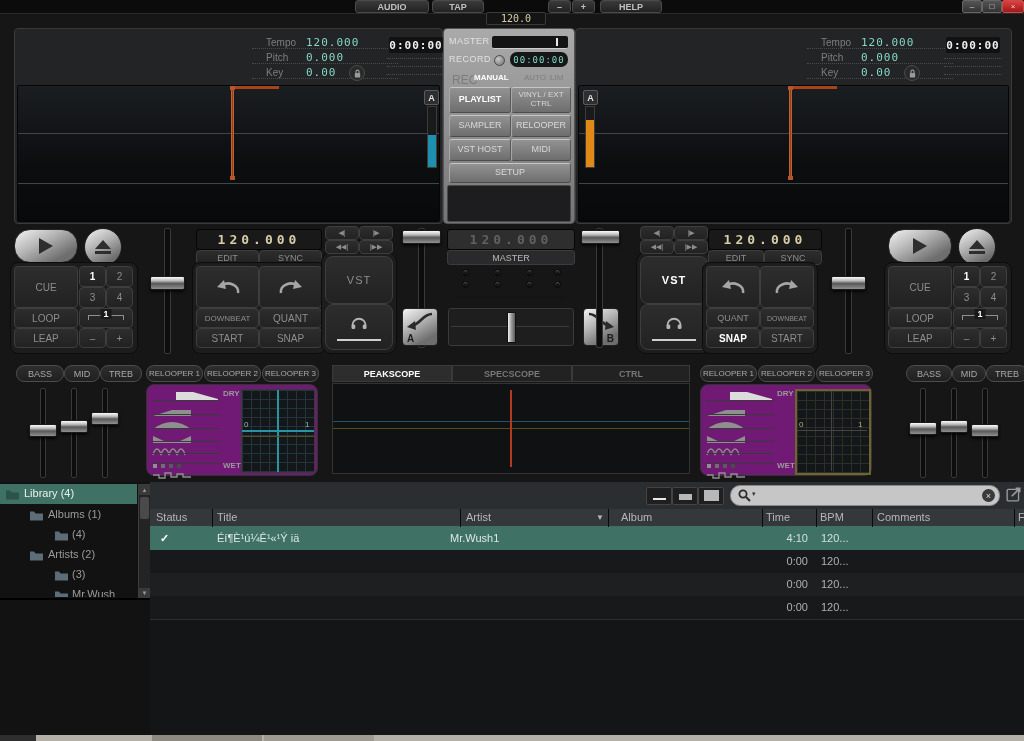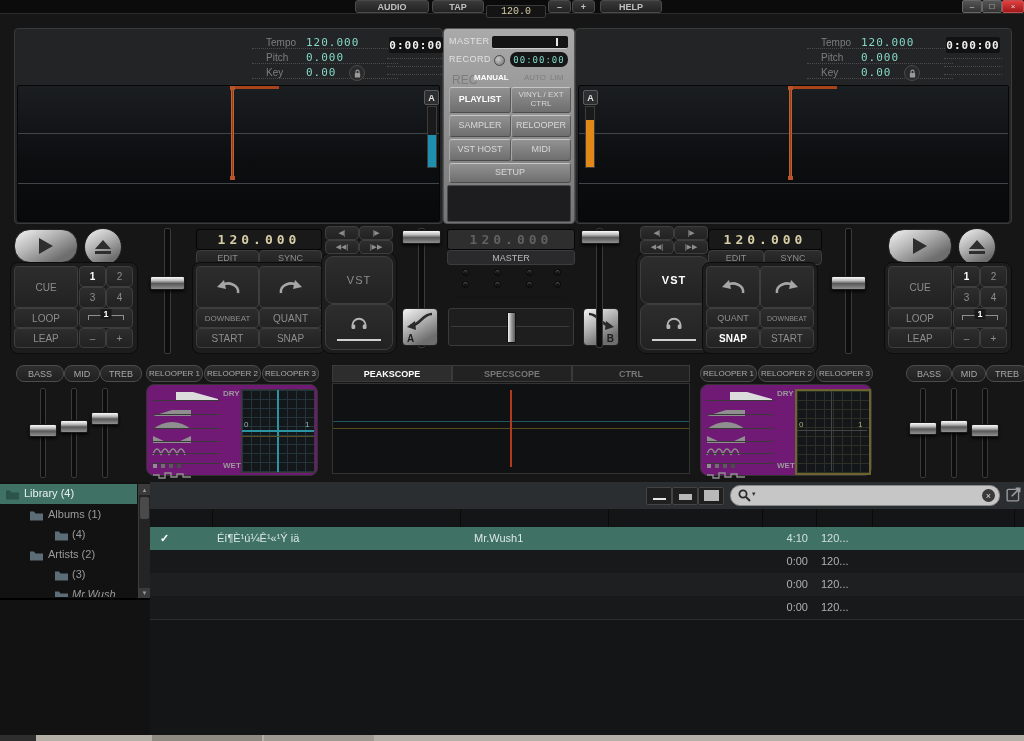--- a/index.html
+++ b/index.html
@@ -88,21 +88,21 @@
         padding:0 3px;color:#fff;font-size:9px;font-weight:bold;}
 </style>
 </head>
 <body>
 
 <div class="app">
 
   <div class="a titlebar">
     <div class="a tbtn flex" style="left:355px;top:0;width:72px;">AUDIO</div>
     <div class="a tbtn flex" style="left:432px;top:0;width:50px;">TAP</div>
-    <div class="a tlcd flex" style="left:486px;top:5px;width:58px;font-family:Liberation Mono, monospace;">120.0</div>
+    <div class="a tlcd flex" style="left:486px;top:12px;width:58px;">120.0</div>
     <div class="a tbtn flex" style="left:548px;top:0;width:21px;">–</div>
     <div class="a tbtn flex" style="left:572px;top:0;width:21px;">+</div>
     <div class="a tbtn flex" style="left:600px;top:0;width:60px;">HELP</div>
     <div class="a winbtn flex" style="left:962px;top:0;">–</div>
     <div class="a winbtn flex" style="left:982px;top:0;">□</div>
     <div class="a winbtn close flex" style="left:1002px;top:0;width:20px;">×</div>
   </div>
 
   <div class="a panel" style="left:14px;top:28px;width:427px;height:194px;">
     <div class="a decklabel" style="left:251px;top:8px;">Tempo</div>
@@ -511,21 +511,21 @@
       <div class="a" style="left:0;top:81px;width:137px;height:20px;">
         <svg class="a" style="left:55px;top:5px;" width="13" height="11" viewBox="0 0 13 11">
             <path d="M0 1.5 h4 l1.5 2 H13 v7 H0 z" fill="#5d6d78"></path>
           </svg>
         <span class="a treelabel" style="left:72px;top:3px;">(3)</span>
       </div>
       <div class="a" style="left:0;top:101px;width:137px;height:20px;">
         <svg class="a" style="left:55px;top:5px;" width="13" height="11" viewBox="0 0 13 11">
             <path d="M0 1.5 h4 l1.5 2 H13 v7 H0 z" fill="#5d6d78"></path>
           </svg>
-        <span class="a treelabel" style="left:72px;top:3px;font-style:italic;">Mr.Wush</span>
+        <span class="a treelabel" style="left:72px;top:3px;">Mr.Wush</span>
       </div>
     </div>
     <div class="a" style="left:138px;top:2px;width:11px;height:113px;background:#242424;border:1px solid #3c3c3c;">
       <div class="flex" style="width:100%;height:10px;background:#3a3a3a;font-size:6px;color:#999;">▲</div>
       <div class="a" style="left:1px;top:12px;width:9px;height:22px;background:#4a4a4a;border-radius:2px;"></div>
       <div class="a flex" style="left:0;bottom:0;width:100%;height:10px;background:#3a3a3a;font-size:6px;color:#999;">▼</div>
     </div>
     <div class="a" style="left:0;top:116px;width:150px;height:2px;background:#000;"></div>
   </div>
 
@@ -550,33 +550,44 @@
         <div class="a flex" style="left:251px;top:3px;width:13px;height:13px;border-radius:50%;background:#3a3a3a;color:#ddd;font-size:9px;">×</div>
       </div>
       <div class="a" style="left:856px;top:4px;">
         <svg width="16" height="16" viewBox="0 0 14 14">
             <rect x="1" y="3" width="10" height="10" rx="1" stroke="#9a9a9a" fill="none" stroke-width="1.2"></rect>
             <path d="M5 9 L12 2 M8.5 2 H12 V5.5" stroke="#9a9a9a" fill="none" stroke-width="1.4"></path>
           </svg>
       </div>
     </div>
 
+    <div class="a tx" style="left:0;top:27px;width:874px;height:17px;background:#34383b;border-bottom:1px solid #3f7265;">
+      <span class="a hdr" style="left:6px;top:2px;">Status</span>
+      <span class="a hdr" style="left:67px;top:2px;">Title</span>
+      <span class="a hdr" style="left:316px;top:2px;">Artist</span>
+      <span class="a" style="left:446px;top:4px;font-size:8px;color:#b6b6b6;">▼</span>
+      <span class="a hdr" style="left:471px;top:2px;">Album</span>
+      <span class="a hdr" style="left:616px;top:2px;">Time</span>
+      <span class="a hdr" style="left:670px;top:2px;">BPM</span>
+      <span class="a hdr" style="left:727px;top:2px;">Comments</span>
+      <span class="a hdr" style="left:868px;top:2px;">F</span>
+    </div>
 
     <div class="a sep" style="left:62px;top:27px;height:110px;"></div>
     <div class="a sep" style="left:310px;top:27px;height:110px;"></div>
     <div class="a sep" style="left:458px;top:27px;height:110px;"></div>
     <div class="a sep" style="left:612px;top:27px;height:110px;"></div>
     <div class="a sep" style="left:666px;top:27px;height:110px;"></div>
     <div class="a sep" style="left:722px;top:27px;height:110px;"></div>
     <div class="a sep" style="left:864px;top:27px;height:110px;"></div>
 
     <div class="a" style="left:0;top:45px;width:874px;height:23px;background:#3f7265;border-bottom:1px solid #2e2e2e;">
       <span class="a cell" style="left:10px;top:5px;color:#fff;font-weight:bold;">✓</span>
       <span class="a cell" style="left:67px;top:5px;width:240px;color:#dce8e4;">Éí¶È¹ú¼Ê¹«¹Ý iä</span>
-      <span class="a cell" style="left:324px;top:5px;width:138px;color:#dce8e4;">Mr.Wush1</span>
+      <span class="a cell" style="left:300px;top:5px;width:138px;color:#dce8e4;">Mr.Wush1</span>
       <span class="a cell" style="left:471px;top:5px;width:136px;color:#dce8e4;"></span>
       <span class="a cell" style="left:612px;top:5px;width:46px;text-align:right;color:#d0e0da;">4:10</span>
       <span class="a cell" style="left:671px;top:5px;color:#d0e0da;">120...</span>
       <span class="a cell" style="left:727px;top:5px;color:#dce8e4;"></span>
     </div>
     <div class="a" style="left:0;top:68px;width:874px;height:23px;background:#17191b;border-bottom:1px solid #2e2e2e;">
       <span class="a cell" style="left:10px;top:5px;"></span>
       <span class="a cell" style="left:67px;top:5px;width:240px;"></span>
       <span class="a cell" style="left:316px;top:5px;width:138px;"></span>
       <span class="a cell" style="left:471px;top:5px;width:136px;"></span>

